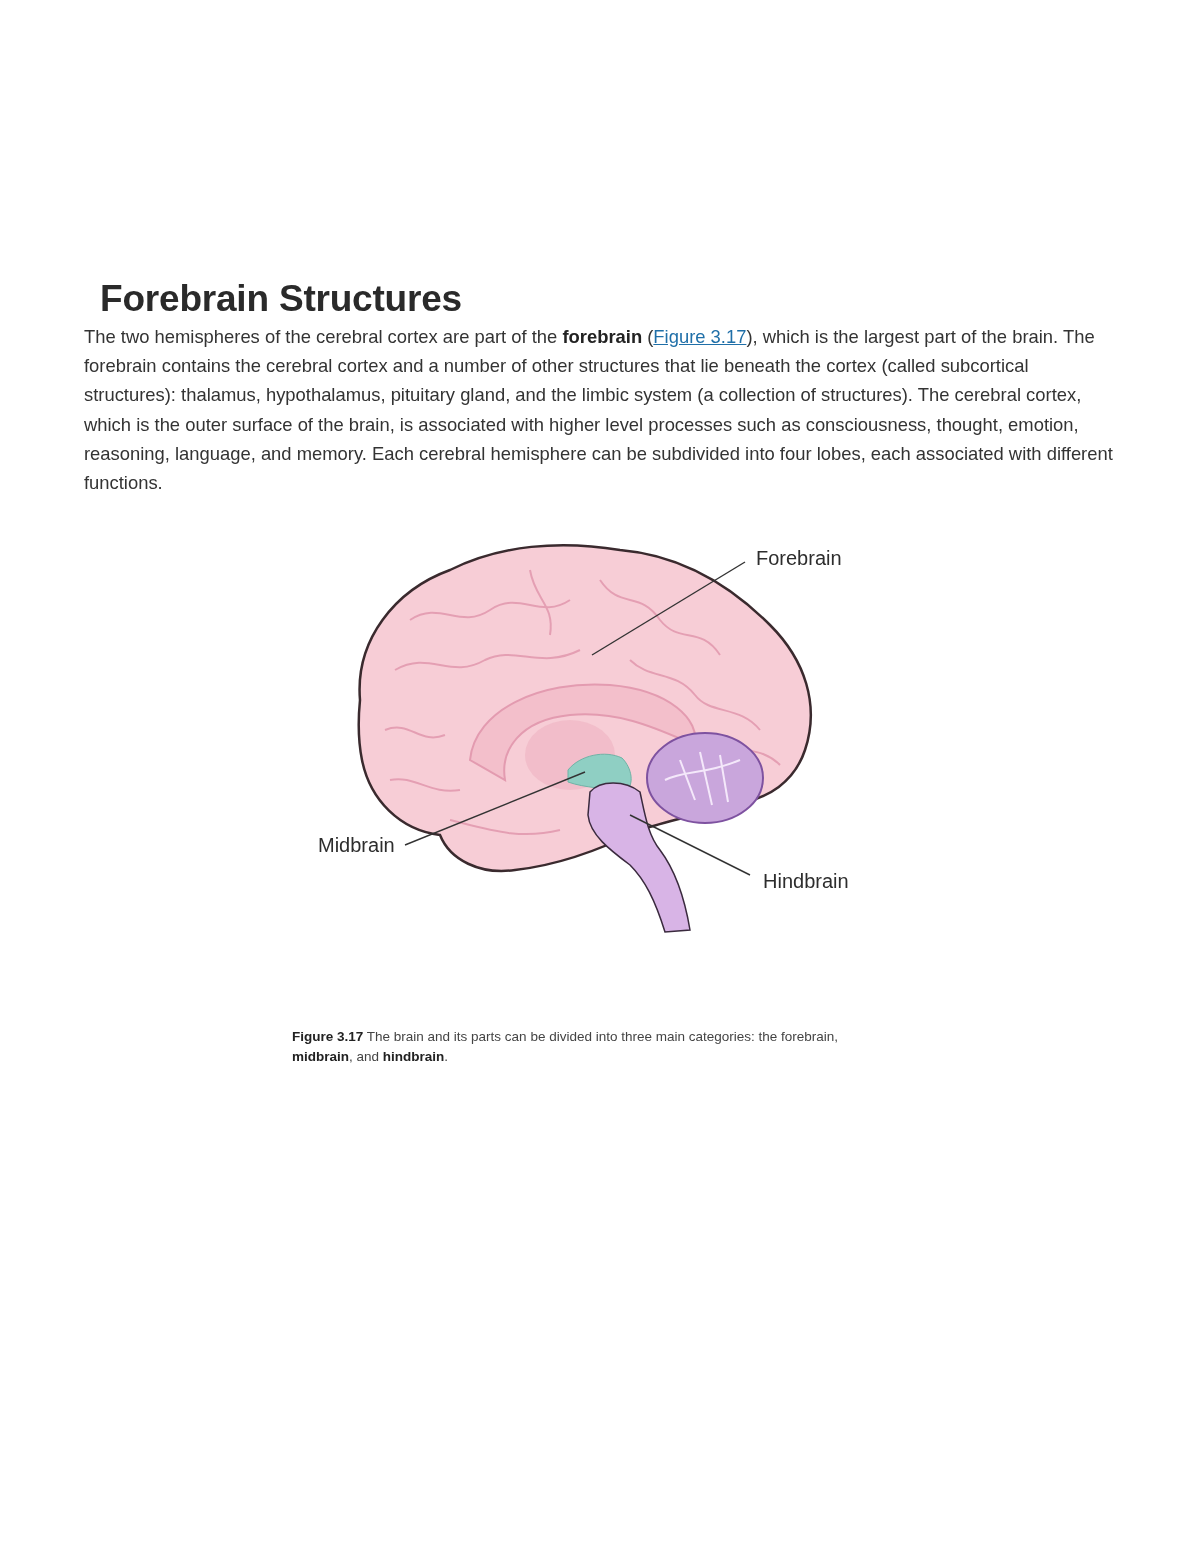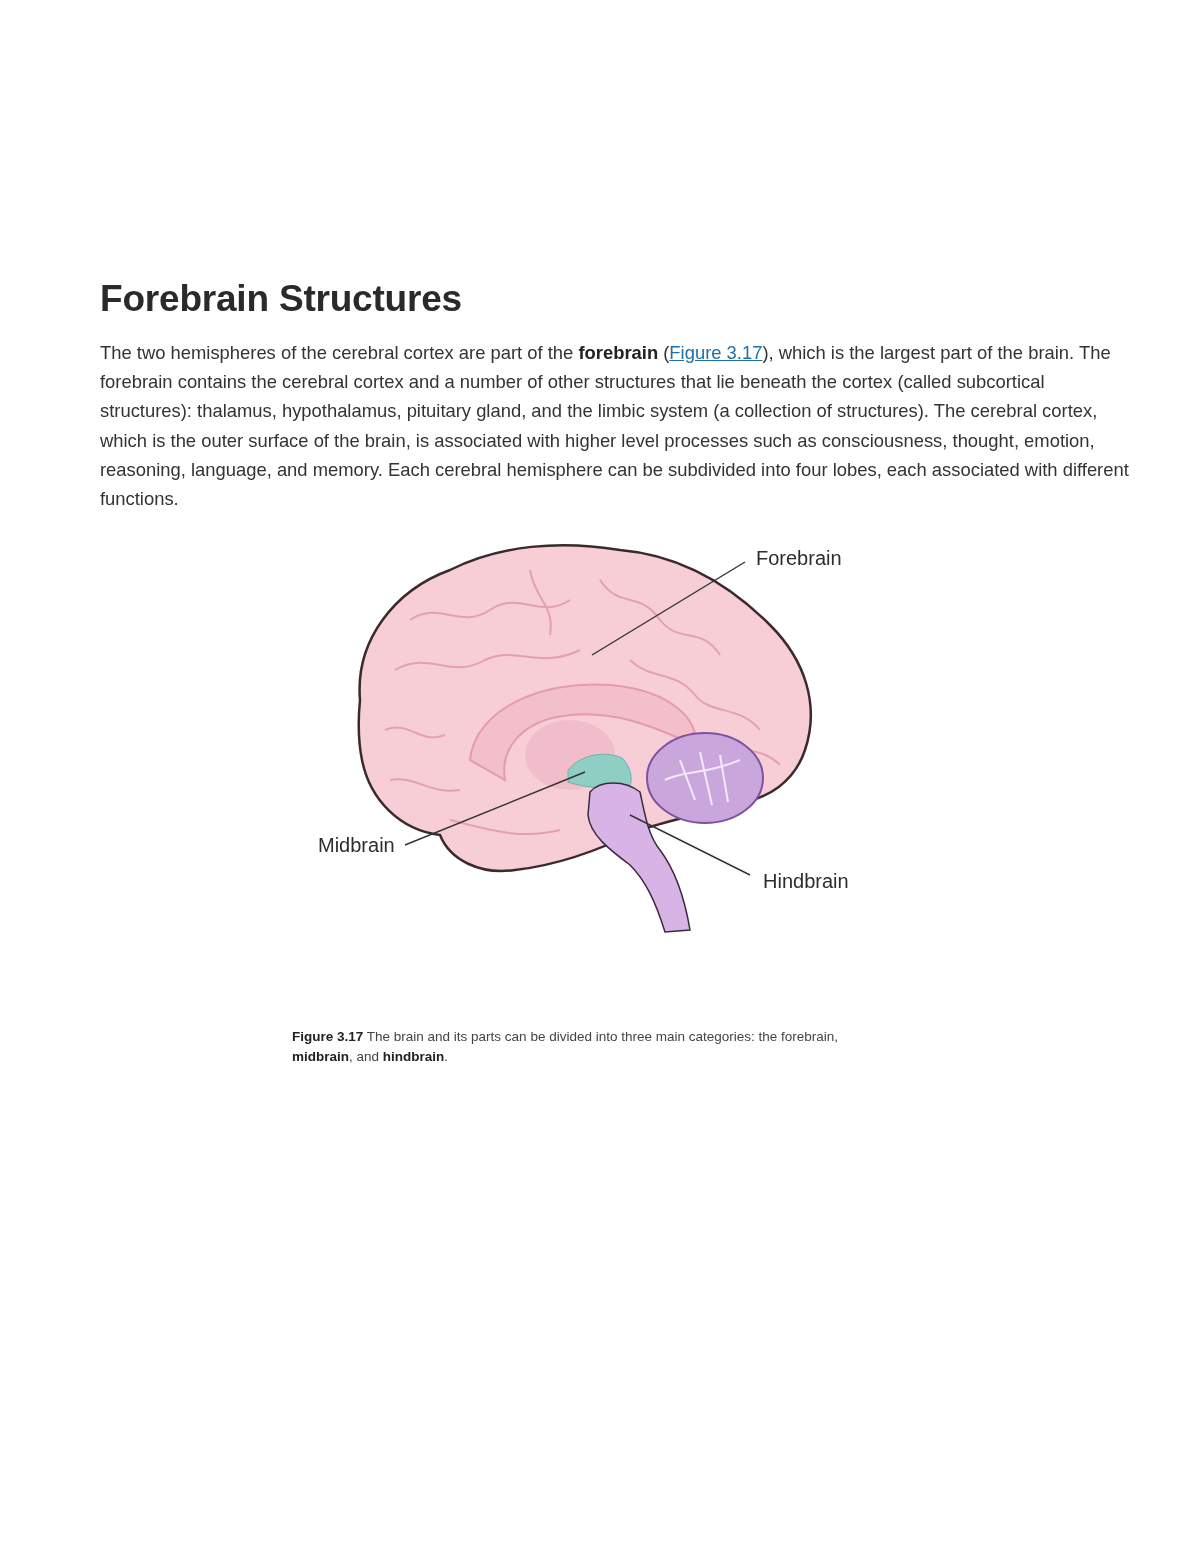--- a/index.html
+++ b/index.html
@@ -1,20 +1,20 @@
 <!DOCTYPE html>
 <html><head>
 <meta charset="utf-8">
 <style>
   html, body { margin:0; padding:0; background:#ffffff; }
   body { width:1200px; height:1553px; position:relative; overflow:hidden;
          font-family:"Liberation Sans", sans-serif; color:#2b2b2b; }
   .page-title { position:absolute; left:84px; top:262px; margin:16px;
          font-size:37px; font-weight:bold; color:#2a2a2a; letter-spacing:-0.2px; }
-  .body-para { position:absolute; left:84px; top:322px; width:1040px; margin:16px;
+  .body-para { position:absolute; left:84px; top:322px; width:1040px; margin:0;
          font-size:18.4px; line-height:29.2px; color:#333; }
   .body-para b { font-weight:bold; color:#222; }
   .fig-link { color:#1f6fa8; text-decoration:underline; cursor:pointer; }
   .figure { position:absolute; left:300px; top:530px; width:600px; height:420px; }
   .fig-label { position:absolute; font-size:20px; color:#2d2d2d; }
   .caption { position:absolute; left:292px; top:1027px; width:560px; margin:0;
          font-size:13.5px; line-height:20px; color:#444; }
   .caption b { color:#222; }
 </style>
 </head>

